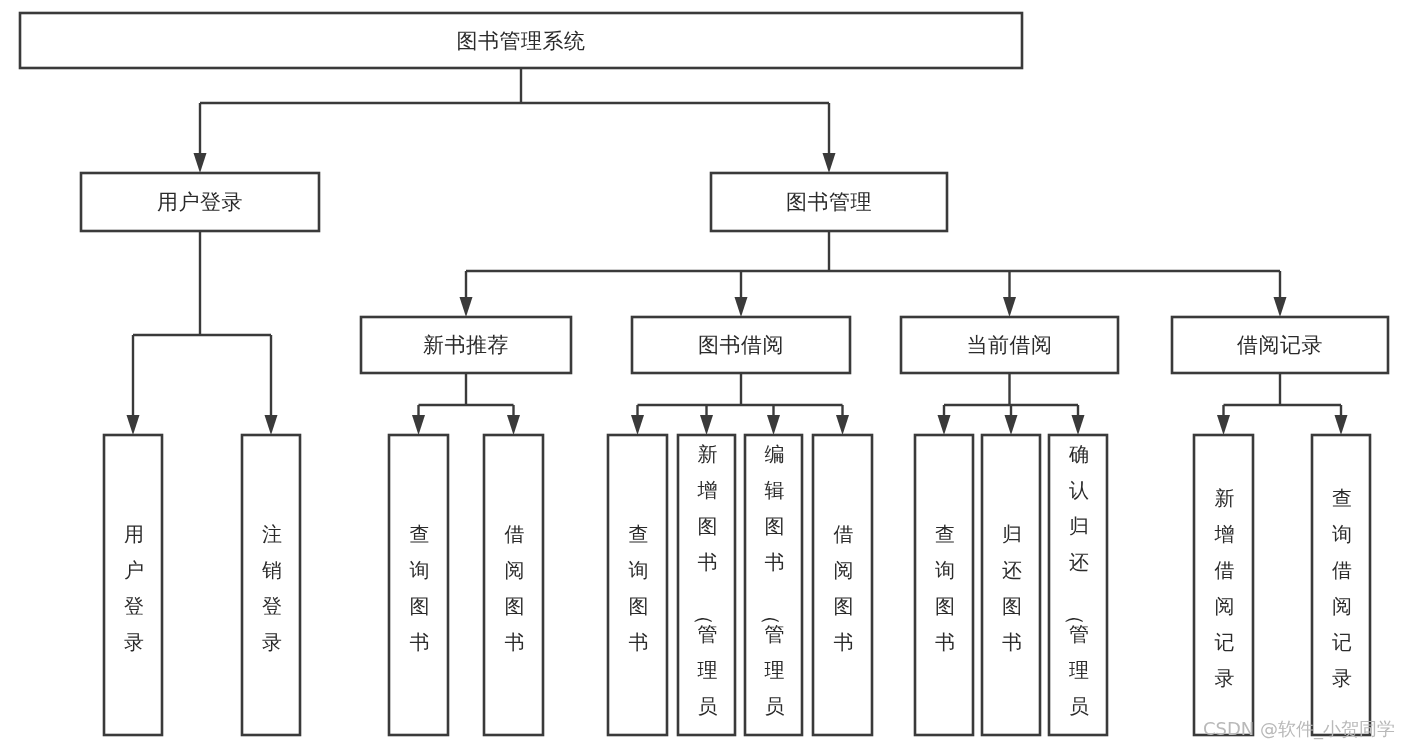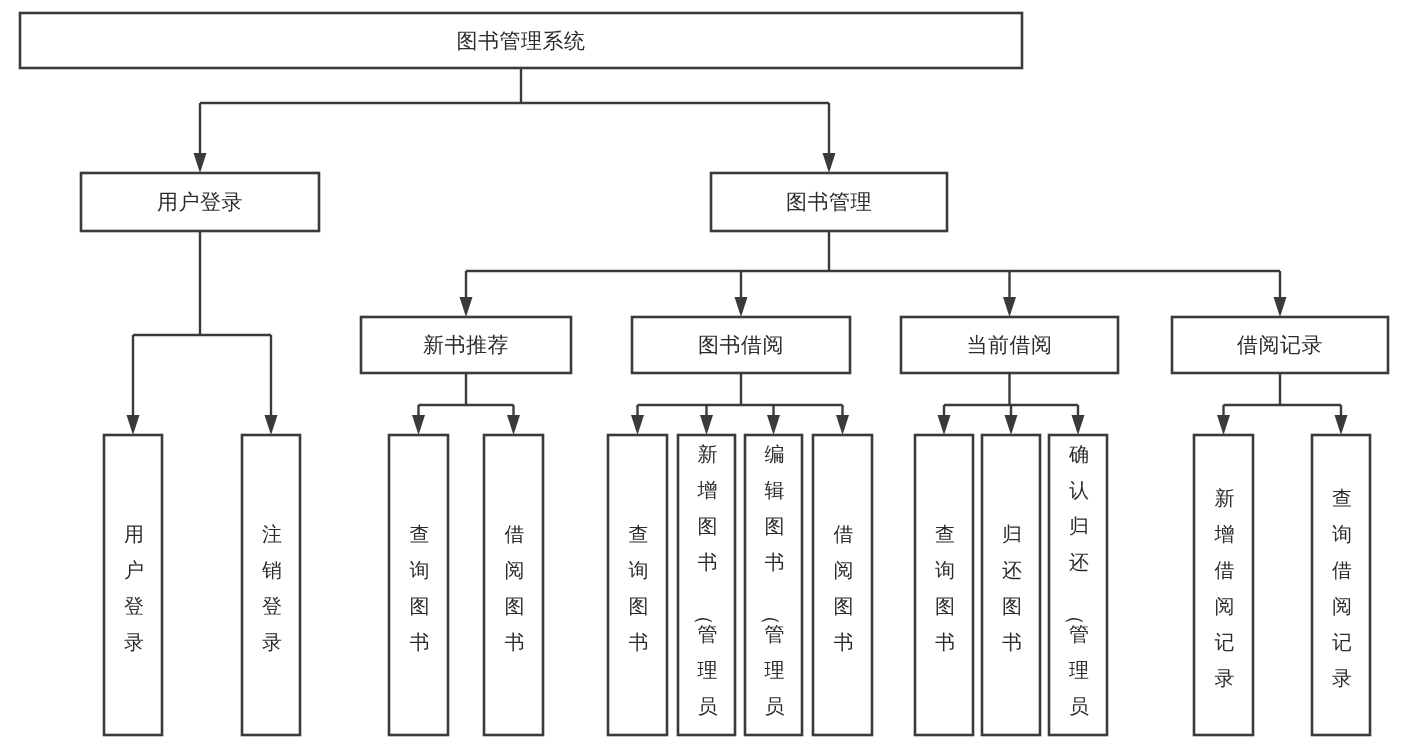--- a/index.html
+++ b/index.html
@@ -220,14 +220,15 @@
           <rect x="1194" y="435" width="59" height="300" class="node-box"></rect>
           <text x="1224.5" class="node-label-v"><tspan x="1224.5" y="505.08">新</tspan><tspan x="1224.5" y="541.0799999999999">增</tspan><tspan x="1224.5" y="577.0799999999999">借</tspan><tspan x="1224.5" y="613.0799999999999">阅</tspan><tspan x="1224.5" y="649.0799999999999">记</tspan><tspan x="1224.5" y="685.0799999999999">录</tspan></text>
         </g>
         <g>
           <rect x="1312" y="435" width="58" height="300" class="node-box"></rect>
           <text x="1342" class="node-label-v"><tspan x="1342" y="505.08">查</tspan><tspan x="1342" y="541.0799999999999">询</tspan><tspan x="1342" y="577.0799999999999">借</tspan><tspan x="1342" y="613.0799999999999">阅</tspan><tspan x="1342" y="649.0799999999999">记</tspan><tspan x="1342" y="685.0799999999999">录</tspan></text>
         </g>
       </g>
   </svg>
 
+  <div class="watermark">CSDN @软件_小贺同学</div>
 
 </div>
 
 </body></html>

